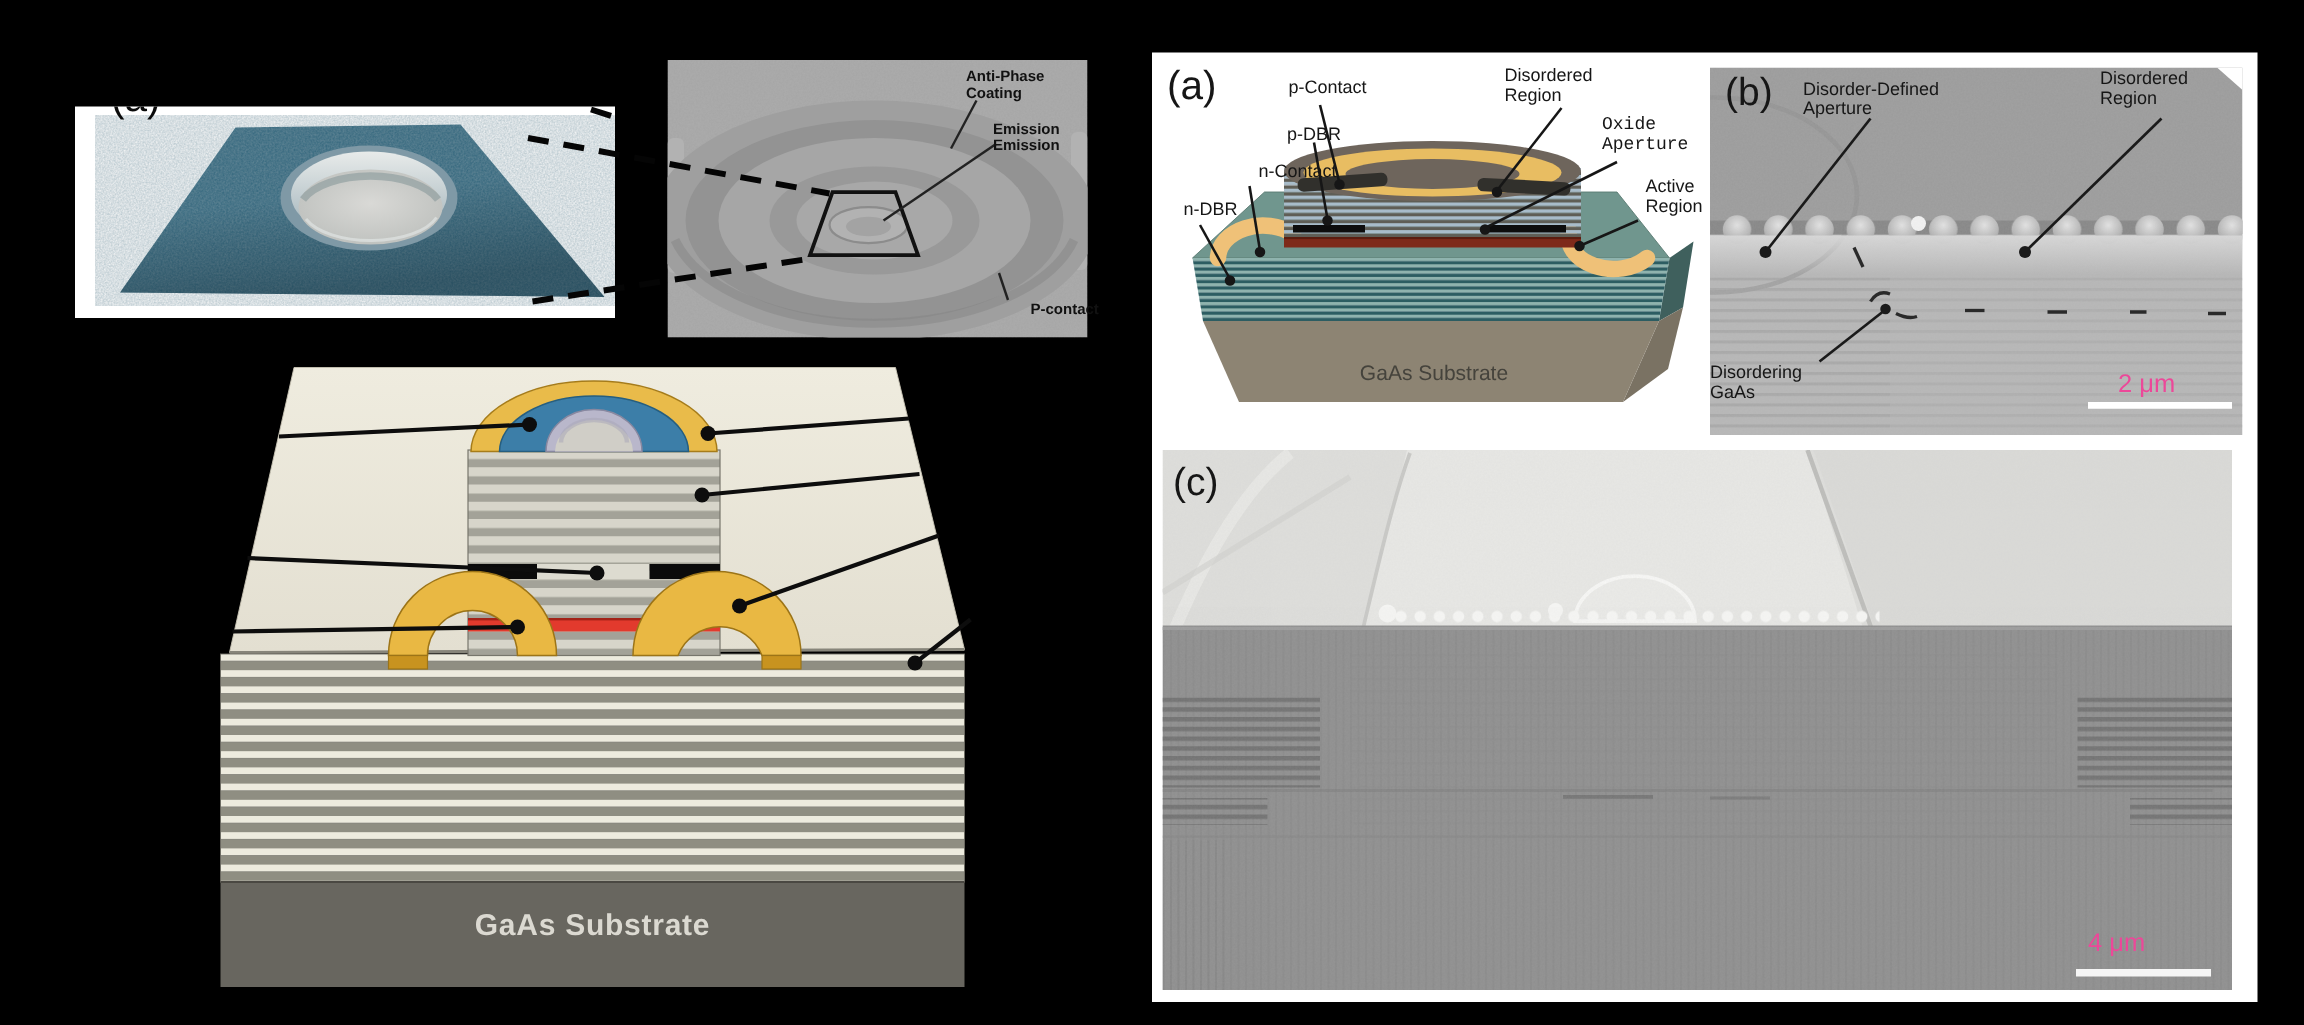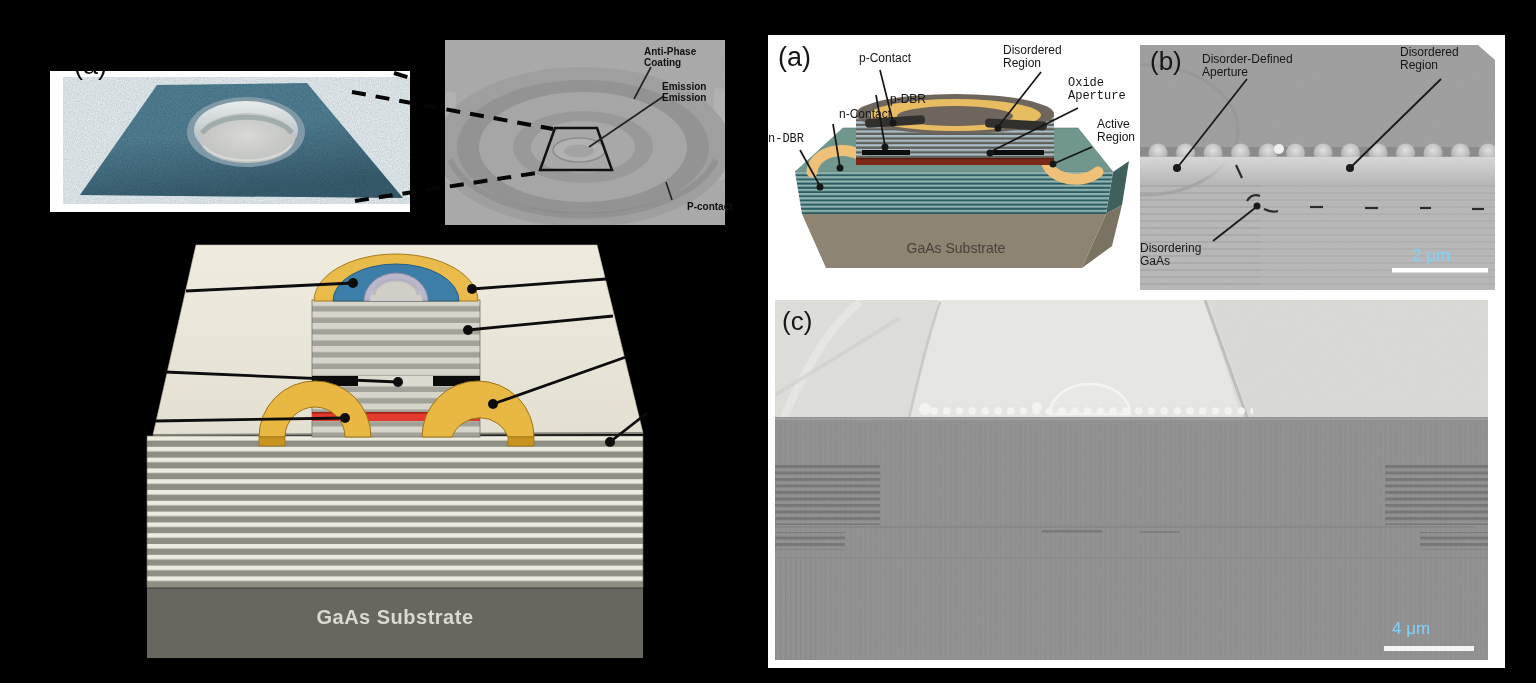--- a/index.html
+++ b/index.html
@@ -3,21 +3,21 @@
 <meta charset="utf-8">
 <style>
   html,body{margin:0;padding:0;background:#000;}
   .stage{position:relative;width:1536px;height:683px;background:#000;overflow:hidden;
          font-family:"Liberation Sans",sans-serif;}
   .stage svg{position:absolute;left:0;top:0;}
   .lbl{position:absolute;color:#161616;font-size:12px;line-height:12.5px;}
   .ctr{text-align:left;}
   .sem-lbl{position:absolute;color:#111;font-size:10px;font-weight:bold;line-height:11px;}
   .tag{position:absolute;font-size:27px;color:#161616;}
-  .scalebar-text{position:absolute;color:#7dd3fc;font-size:17px;white-space:nowrap;}
+  .scalebar-text{position:absolute;color:#ec4899;font-size:17px;white-space:nowrap;}
   .gaas-big{position:absolute;left:147px;top:606px;width:496px;text-align:center;
             color:#dbd9d1;font-size:20px;font-weight:bold;letter-spacing:.5px;}
   .gaas-a{position:absolute;left:876px;top:240px;width:160px;text-align:center;
           color:#45433c;font-size:14px;}
   .afm-label-clip{position:absolute;left:50px;top:71px;width:360px;height:14px;overflow:hidden;}
   .afm-label-clip span{position:absolute;left:24px;top:-21px;font-size:27px;color:#0a0a0a;}
   .nowrap{white-space:nowrap;padding-left:20px;}
 </style>
 </head>
 <body>
@@ -318,25 +318,25 @@
 
 <div class="sem-lbl" style="left:644px;top:46px;width:74px;">Anti-Phase Coating</div>
 <div class="sem-lbl" style="left:662px;top:81px;width:62px;">Emission Emission</div>
 <div class="sem-lbl nowrap" style="left:667px;top:201px;">P-contact</div>
 
 <div class="gaas-big">GaAs Substrate</div>
 
 <div class="tag" style="left:778px;top:42px;">(a)</div>
 <div class="lbl nowrap" style="left:839px;top:52px;">p-Contact</div>
 <div class="lbl ctr" style="left:1003px;top:44px;width:82px;">Disordered Region</div>
-<div class="lbl nowrap" style="left:838px;top:93px;margin-left:32px;">p-DBR</div>
+<div class="lbl nowrap" style="left:838px;top:83px;">p-DBR</div>
 <div class="lbl ctr" style="left:1068px;top:77px;width:64px;font-family:Liberation Mono, monospace;">Oxide Aperture</div>
 <div class="lbl nowrap" style="left:819px;top:108px;">n-Contact</div>
 <div class="lbl ctr" style="left:1097px;top:118px;width:56px;">Active Region</div>
-<div class="lbl nowrap" style="left:748px;top:133px;font-family:Liberation Mono, monospace;">n-DBR</div>
+<div class="lbl nowrap" style="left:769px;top:133px;">n-DBR</div>
 <div class="gaas-a">GaAs Substrate</div>
 
 <div class="tag" style="left:1150px;top:46px;font-size:26px;">(b)</div>
 <div class="lbl ctr" style="left:1202px;top:53px;width:124px;">Disorder-Defined Aperture</div>
 <div class="lbl ctr" style="left:1400px;top:46px;width:88px;">Disordered Region</div>
 <div class="lbl ctr" style="left:1140px;top:242px;width:94px;">Disordering GaAs</div>
 <div class="scalebar-text" style="left:1412px;top:246px;">2 μm</div>
 
 <div class="tag" style="left:782px;top:306px;font-size:26px;">(c)</div>
 <div class="scalebar-text" style="left:1392px;top:619px;">4 μm</div>

